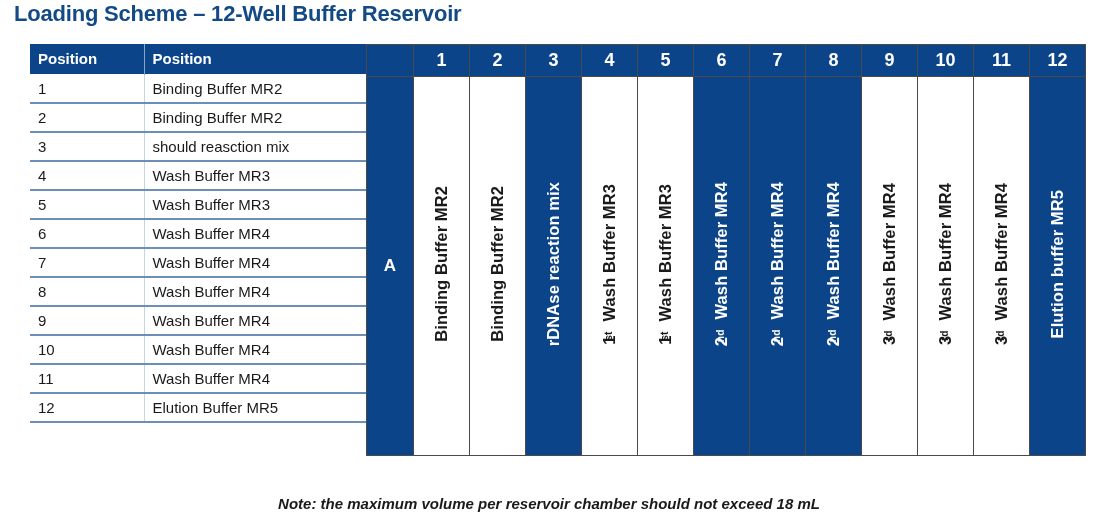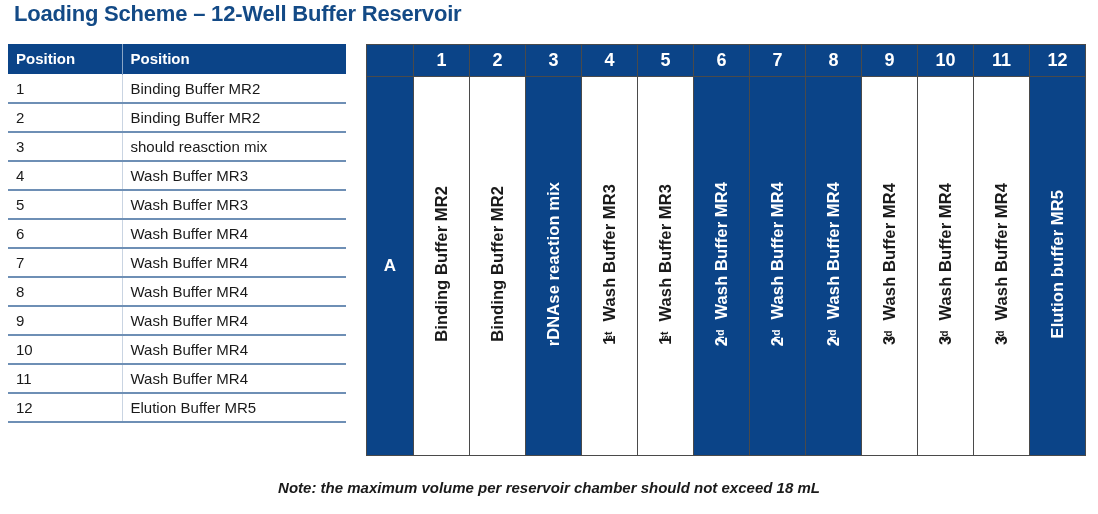--- a/index.html
+++ b/index.html
@@ -23,21 +23,21 @@
     font-size: 22px;
     font-weight: bold;
     color: #134a86;
     letter-spacing: -0.2px;
     white-space: nowrap;
   }
 
   
   #reagent-table {
     position: absolute;
-    left: 8px;
+    left: 30px;
     top: 44px;
     width: 338px;
     border-collapse: collapse;
     table-layout: fixed;
   }
   #reagent-table th {
     background: #0b4488;
     color: #ffffff;
     font-size: 15px;
     font-weight: bold;
@@ -121,21 +121,21 @@
     font-size: 0.62em;
     vertical-align: baseline;
     position: relative;
     top: -0.55em;
   }
 
   
   #note {
     position: absolute;
     left: 0;
-    top: 479px;
+    top: 495px;
     width: 1098px;
     text-align: center;
     font-size: 15px;
     font-style: italic;
     font-weight: bold;
     color: #1a1a1a;
   }
 </style>
 </head>
 <body>

